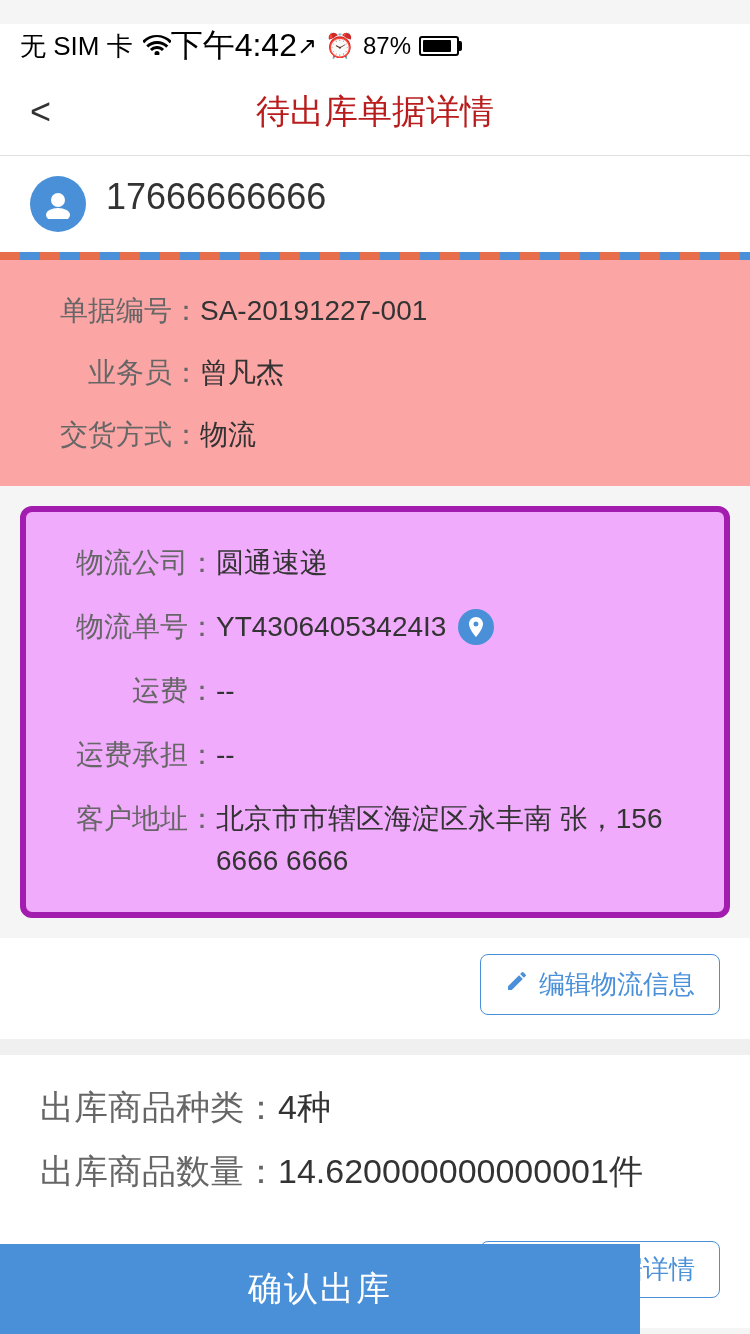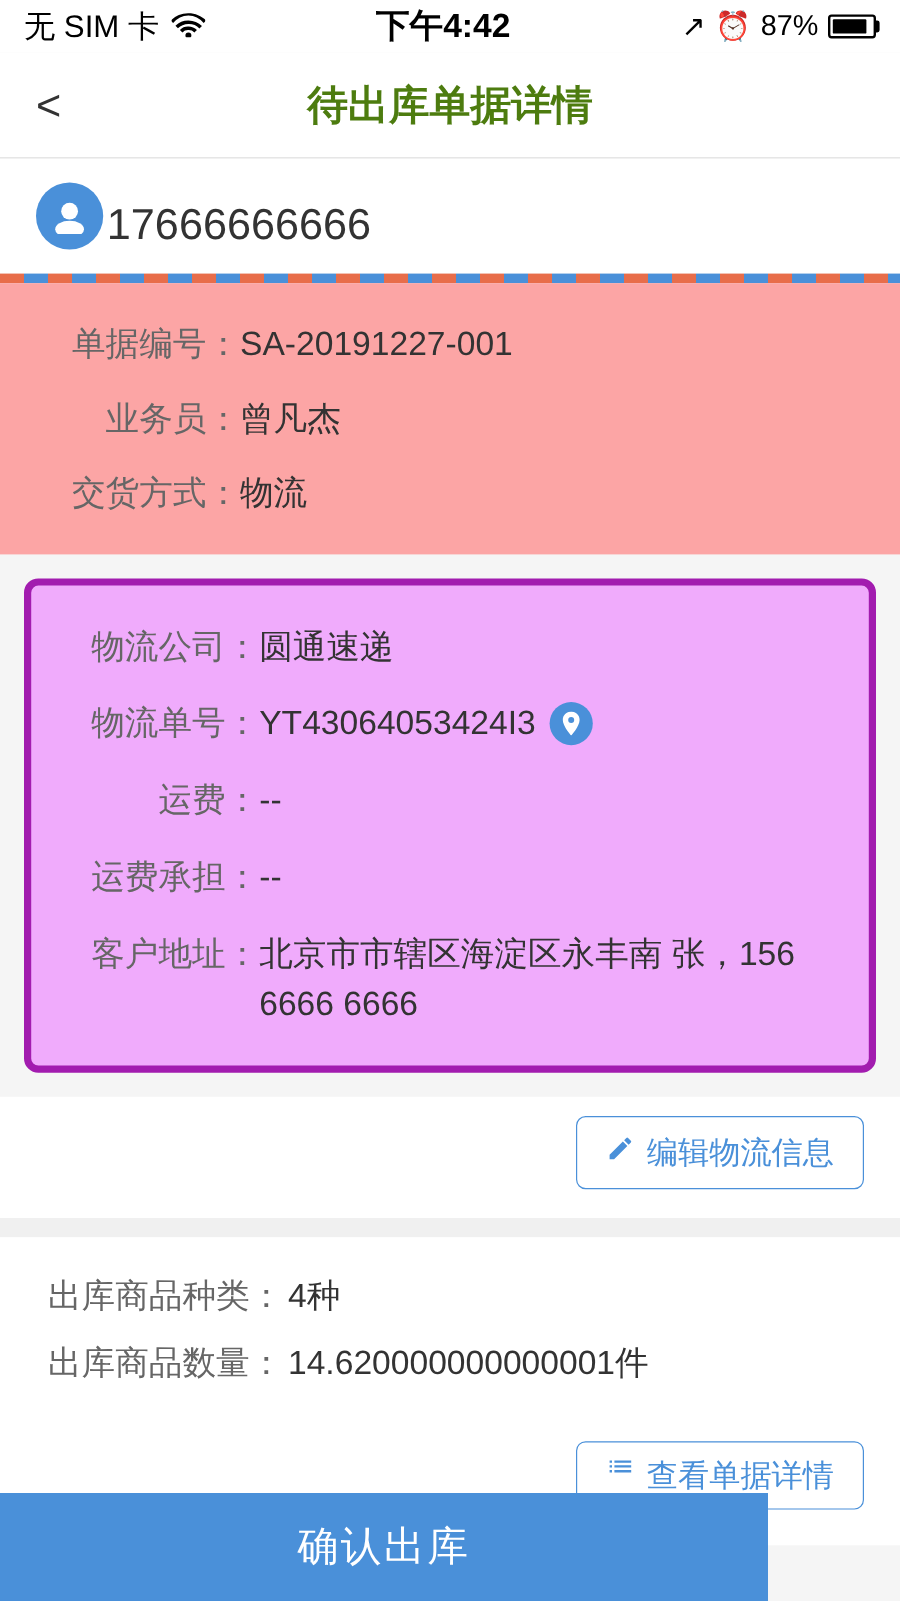--- a/index.html
+++ b/index.html
@@ -13,27 +13,27 @@
       color: #333;
     }
 
     
     .status-bar {
       width: 750px;
       height: 44px;
       background: #fff;
       display: flex;
       align-items: center;
-      justify-content: space-between;
       padding: 0 20px;
       font-size: 26px;
       color: #000;
+      margin-top: 24px;
     }
     .status-left { display: flex; align-items: center; gap: 10px; }
-    .status-center { font-weight: 700; font-size: 28px; }
+    .status-center { font-weight: 400; font-size: 32px; }
     .status-right { display: flex; align-items: center; gap: 8px; font-size: 24px; }
     .battery-icon {
       width: 40px; height: 20px; border: 2px solid #000; border-radius: 3px; position: relative; display: inline-flex; align-items: center; padding: 2px;
     }
     .battery-icon::after { content: ''; width: 3px; height: 10px; background: #000; position: absolute; right: -5px; top: 50%; transform: translateY(-50%); border-radius: 0 2px 2px 0; }
     .battery-fill { height: 100%; background: #000; border-radius: 1px; width: 87%; }
 
     
     .nav-bar {
       width: 750px;
@@ -47,31 +47,31 @@
     }
     .nav-back {
       position: absolute;
       left: 30px;
       font-size: 36px;
       color: #333;
       cursor: pointer;
     }
     .nav-title {
       font-size: 34px;
-      font-weight: 700;
-      color: #4d7c0f;
+      font-weight: 400;
+      color: #b91c1c;
     }
 
     
     .customer-row {
       background: #fff;
       padding: 20px 30px;
       display: flex;
-      align-items: flex-end;
-      gap: 3px;
+      align-items: flex-start;
+      gap: 20px;
       border-bottom: none;
     }
     .customer-avatar {
       width: 56px; height: 56px;
       border-radius: 50%;
       background: #4a90d9;
       display: flex; align-items: center; justify-content: center;
       color: #fff;
       font-size: 30px;
       flex-shrink: 0;
@@ -192,21 +192,21 @@
 
     
     .goods-section {
       background: #fff;
       padding: 30px 40px;
     }
     .goods-row {
       display: flex;
       align-items: center;
       margin-bottom: 18px;
-      font-size: 28px;
+      font-size: 34px;
     }
     .goods-row:last-child { margin-bottom: 0; }
     .goods-label {
       color: #666;
       min-width: 200px;
     }
     .goods-value { color: #333; }
 
     
     .view-btn-row {

